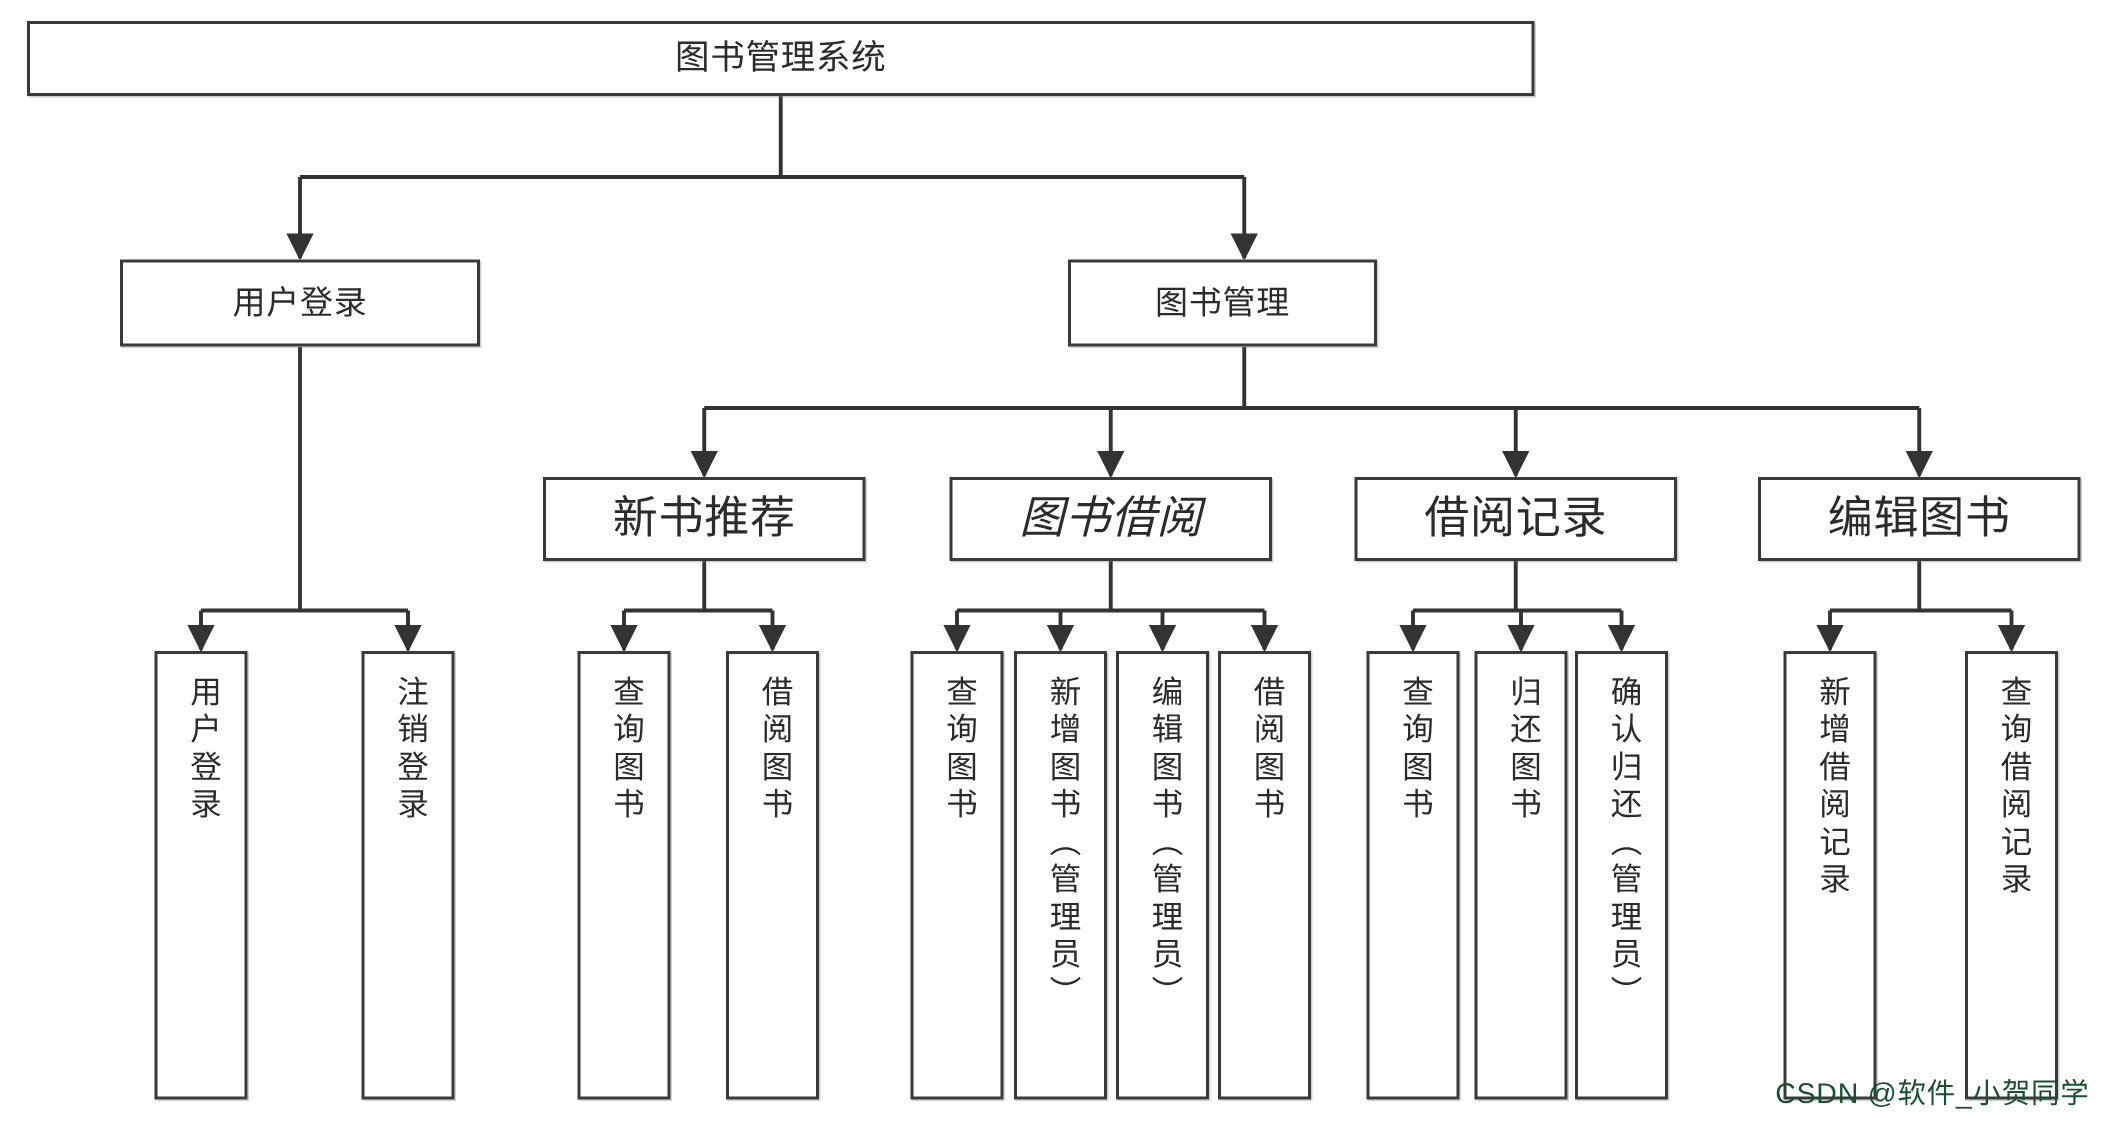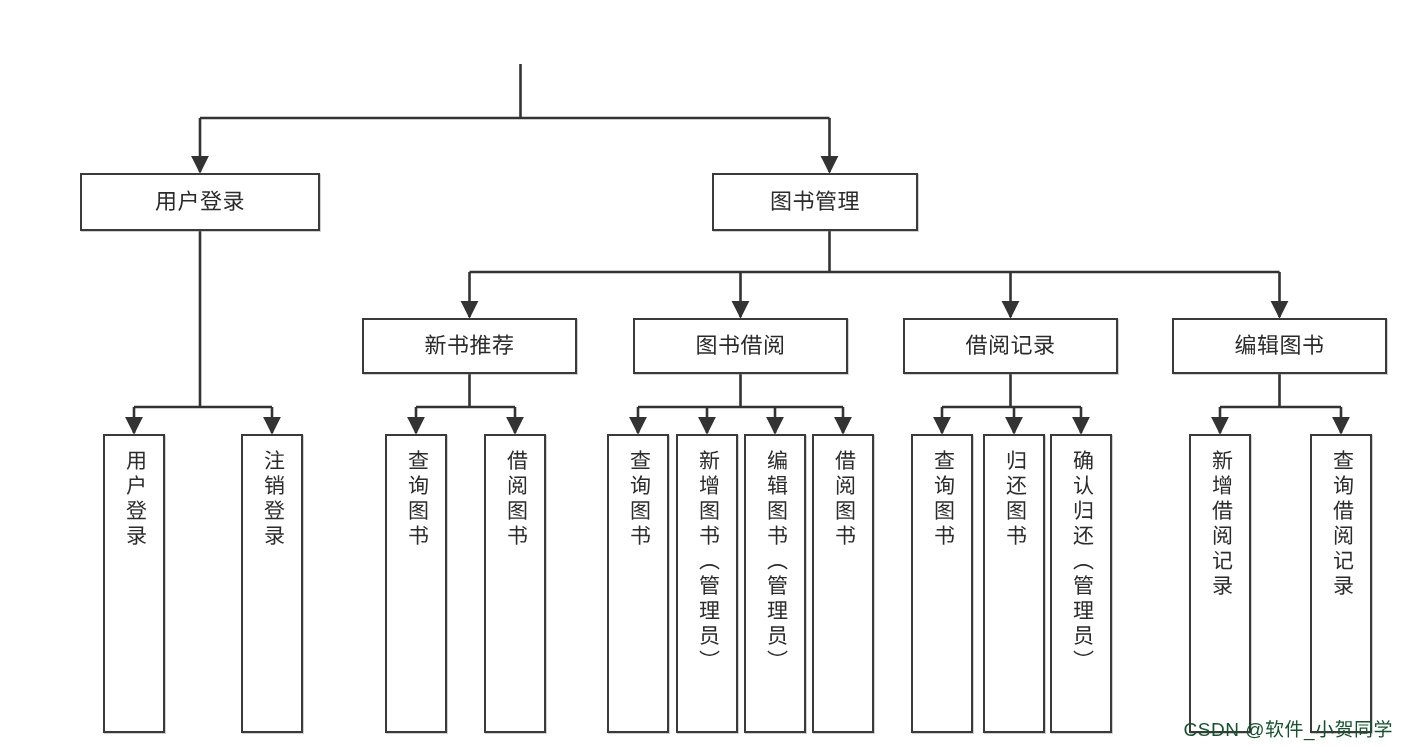--- a/index.html
+++ b/index.html
@@ -51,21 +51,21 @@
     align-items: flex-start;
     padding-top: 14px;
   }
   .node.vertical .node-label {
     writing-mode: vertical-rl;
     text-orientation: upright;
     letter-spacing: 4px;
   }
   .node.root .node-label { font-size: 23px; }
   .node.level2 .node-label { font-size: 22px; }
-  .node.level3 .node-label { font-size: 22px; }
+  .node.level3 .node-label { font-size: 30px; }
   .node.leaf .node-label { font-size: 21px; }
   #watermark {
     position: absolute;
     right: 12px;
     bottom: 6px;
     font-size: 19px;
     color: #14532d;
     letter-spacing: 0.5px;
     white-space: nowrap;
     user-select: none;
@@ -112,32 +112,35 @@
         <path d="M 942 407 L 942 433" marker-end="url(#arrow)"></path>
         <path d="M 1014 407 L 1014 433" marker-end="url(#arrow)"></path>
         <path d="M 1081 407 L 1081 433" marker-end="url(#arrow)"></path>
         <path d="M 1279.5 374 L 1279.5 407"></path>
         <path d="M 1220 407 L 1341 407"></path>
         <path d="M 1220 407 L 1220 433" marker-end="url(#arrow)"></path>
         <path d="M 1341 407 L 1341 433" marker-end="url(#arrow)"></path>
       </g>
   </svg>
 
+  <div class="node root horizontal" style="left: 18px; top: 14px; width: 1005px; height: 50px;">
+    <span class="node-label">图书管理系统</span>
+  </div>
 
   <div class="node level2 horizontal" style="left: 80px; top: 173px; width: 240px; height: 58px;">
     <span class="node-label">用户登录</span>
   </div>
   <div class="node level2 horizontal" style="left: 712px; top: 173px; width: 206px; height: 58px;">
     <span class="node-label">图书管理</span>
   </div>
 
   <div class="node level3 horizontal" style="left: 362px; top: 318px; width: 215px; height: 56px;">
     <span class="node-label">新书推荐</span>
   </div>
-  <div class="node level3 horizontal" style="left: 633px; top: 318px; width: 215px; height: 56px;">
+  <div class="node level3 horizontal" style="left: 633px; top: 318px; width: 215px; height: 56px; font-style: italic;">
     <span class="node-label">图书借阅</span>
   </div>
   <div class="node level3 horizontal" style="left: 903px; top: 318px; width: 215px; height: 56px;">
     <span class="node-label">借阅记录</span>
   </div>
   <div class="node level3 horizontal" style="left: 1172px; top: 318px; width: 215px; height: 56px;">
     <span class="node-label">编辑图书</span>
   </div>
 
   <div class="node leaf vertical" style="left: 103px; top: 434px; width: 62px; height: 299px;">

